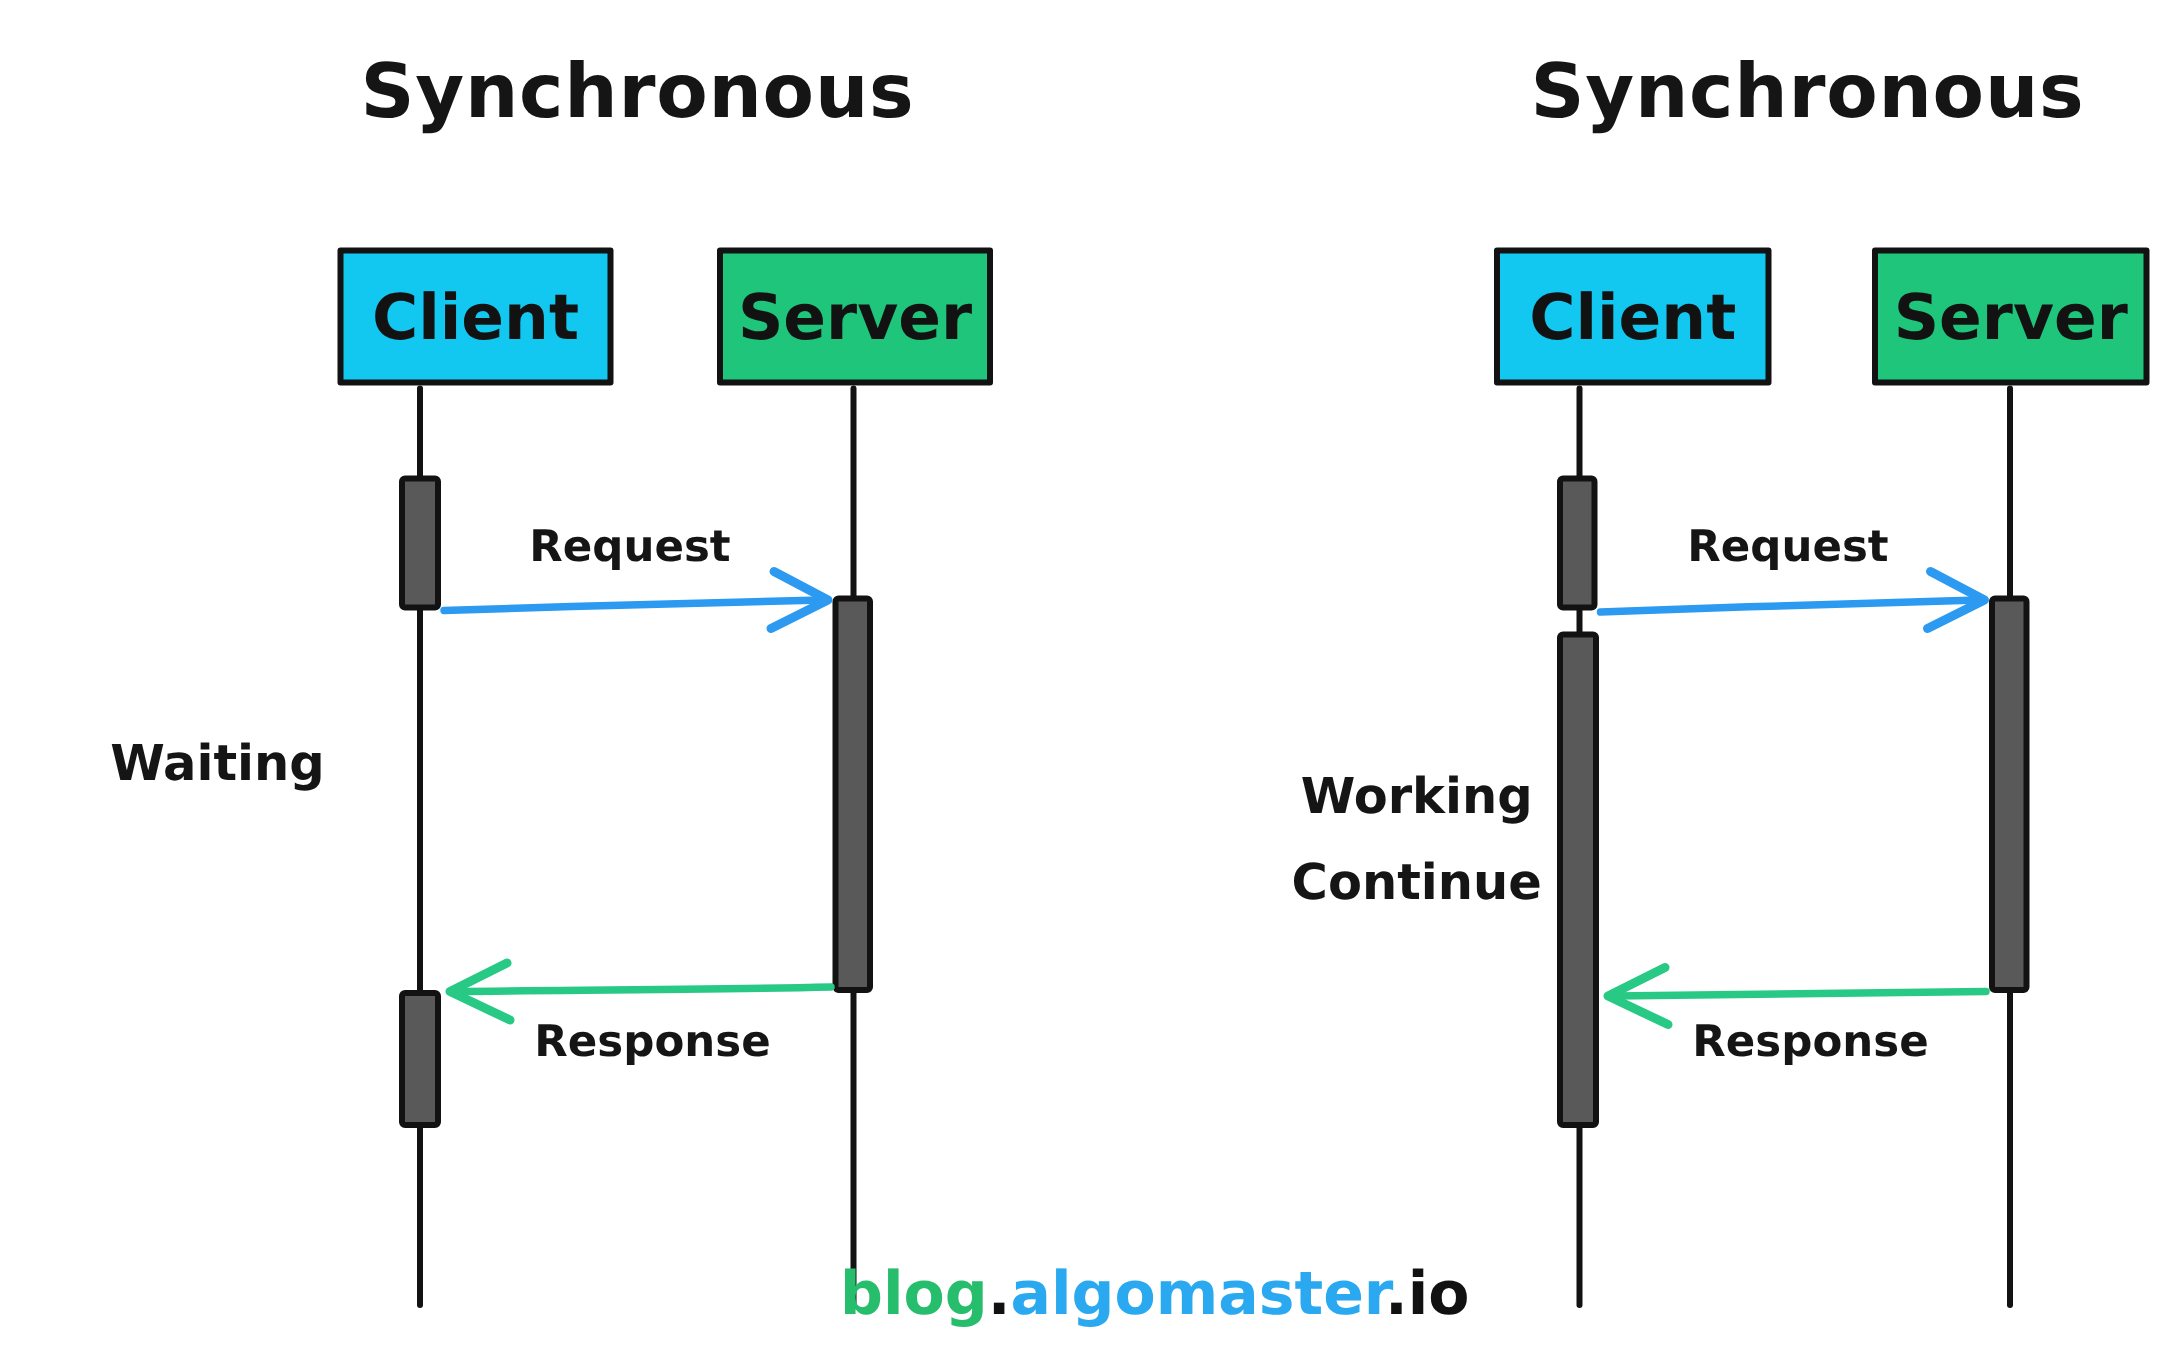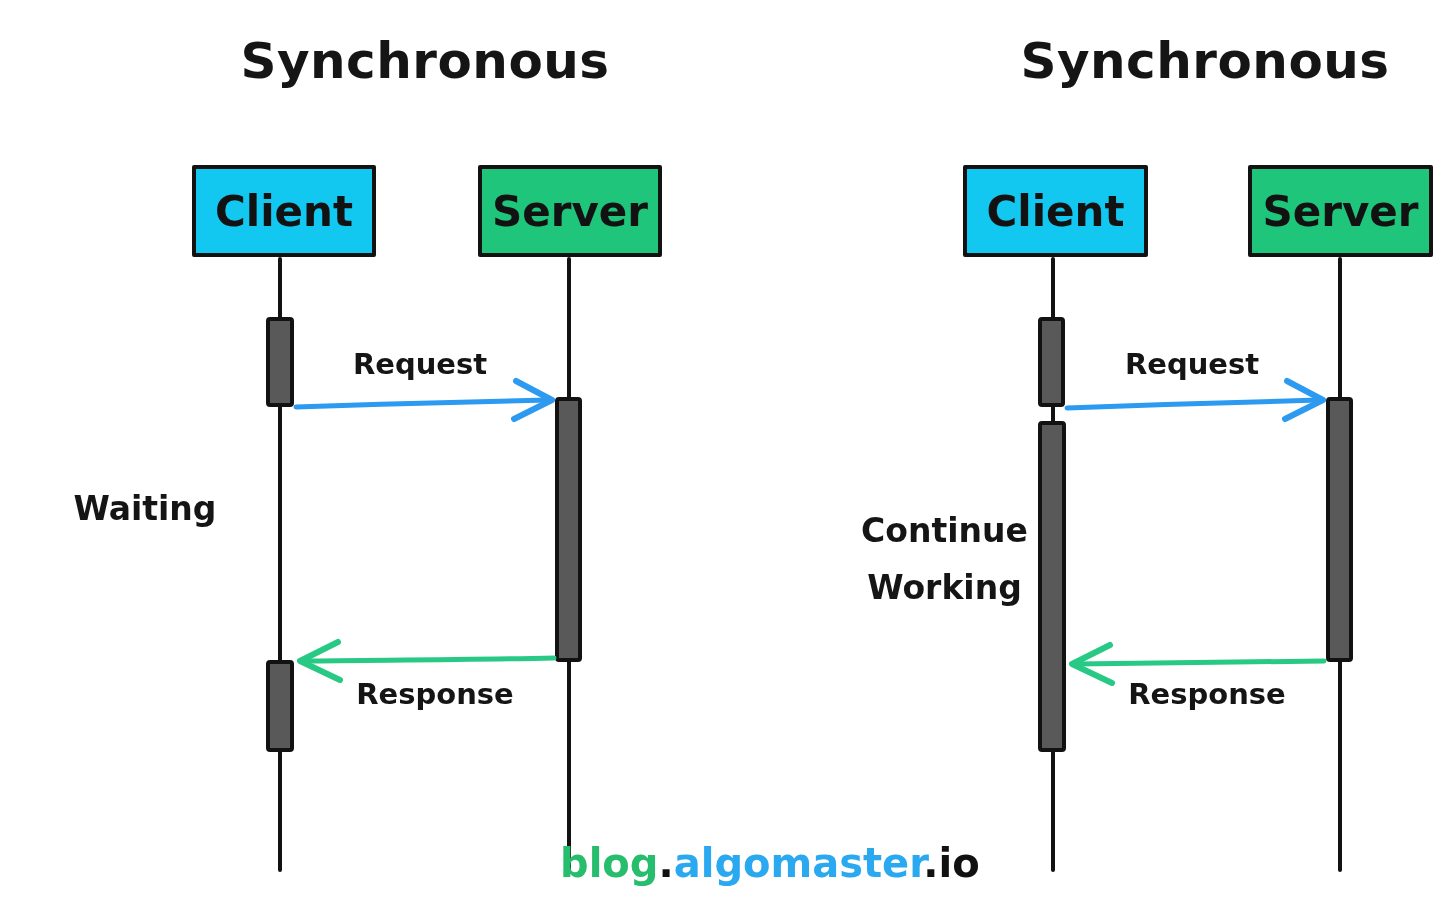--- a/index.html
+++ b/index.html
@@ -9,21 +9,21 @@
   }
   .title{
     position:absolute;font-size:50px;font-weight:700;color:#151515;
     text-align:center;white-space:nowrap;letter-spacing:0.5px;
   }
   .actor-box{
     position:absolute;box-sizing:border-box;border:4px solid #121212;border-radius:2px;
     display:flex;align-items:center;justify-content:center;
     font-size:42px;font-weight:600;color:#121212;
   }
-  .client-box{background:var(--client-fill,#12C8F0);}
+  .client-box{background:var(--client-fill,#12C8F0);margin-left:33px;}
   .server-box{background:var(--server-fill,#1EC57A);}
   .lifeline{position:absolute;width:4px;background:#121212;border-radius:2px;}
   .activation{
     position:absolute;box-sizing:border-box;background:var(--activation-fill,#595959);
     border:4px solid #121212;border-radius:4px;
   }
   .msg-label{
     position:absolute;font-size:29px;font-weight:600;color:#151515;
     text-align:center;white-space:nowrap;
   }
@@ -86,22 +86,22 @@
   <div class="lifeline" style="left:1338px;top:257px;height:615px;"></div>
 
   <div class="activation" style="left:1038px;top:317px;width:27px;height:90px;"></div>
   <div class="activation" style="left:1038px;top:421px;width:28px;height:331px;"></div>
   <div class="activation" style="left:1326px;top:397px;width:27px;height:265px;"></div>
 
   <div class="msg-label" style="left:1092px;top:347px;width:200px;">Request</div>
   <div class="msg-label" style="left:1107px;top:677px;width:200px;">Response</div>
 
   <div class="note" style="left:822px;top:502px;width:245px;">
+    <span>Working</span>
     <span>Continue</span>
-    <span>Working</span>
   </div>
 
   <svg class="arrow-layer" viewBox="0 0 1452 908">
 
     <g>
       <path class="arrow-line req" d="M 296 407 C 380 404, 470 402, 548 400"></path>
       <path class="arrow-head req" d="M 516 381 L 552 400 L 514 419"></path>
     </g>
 
     <g>

